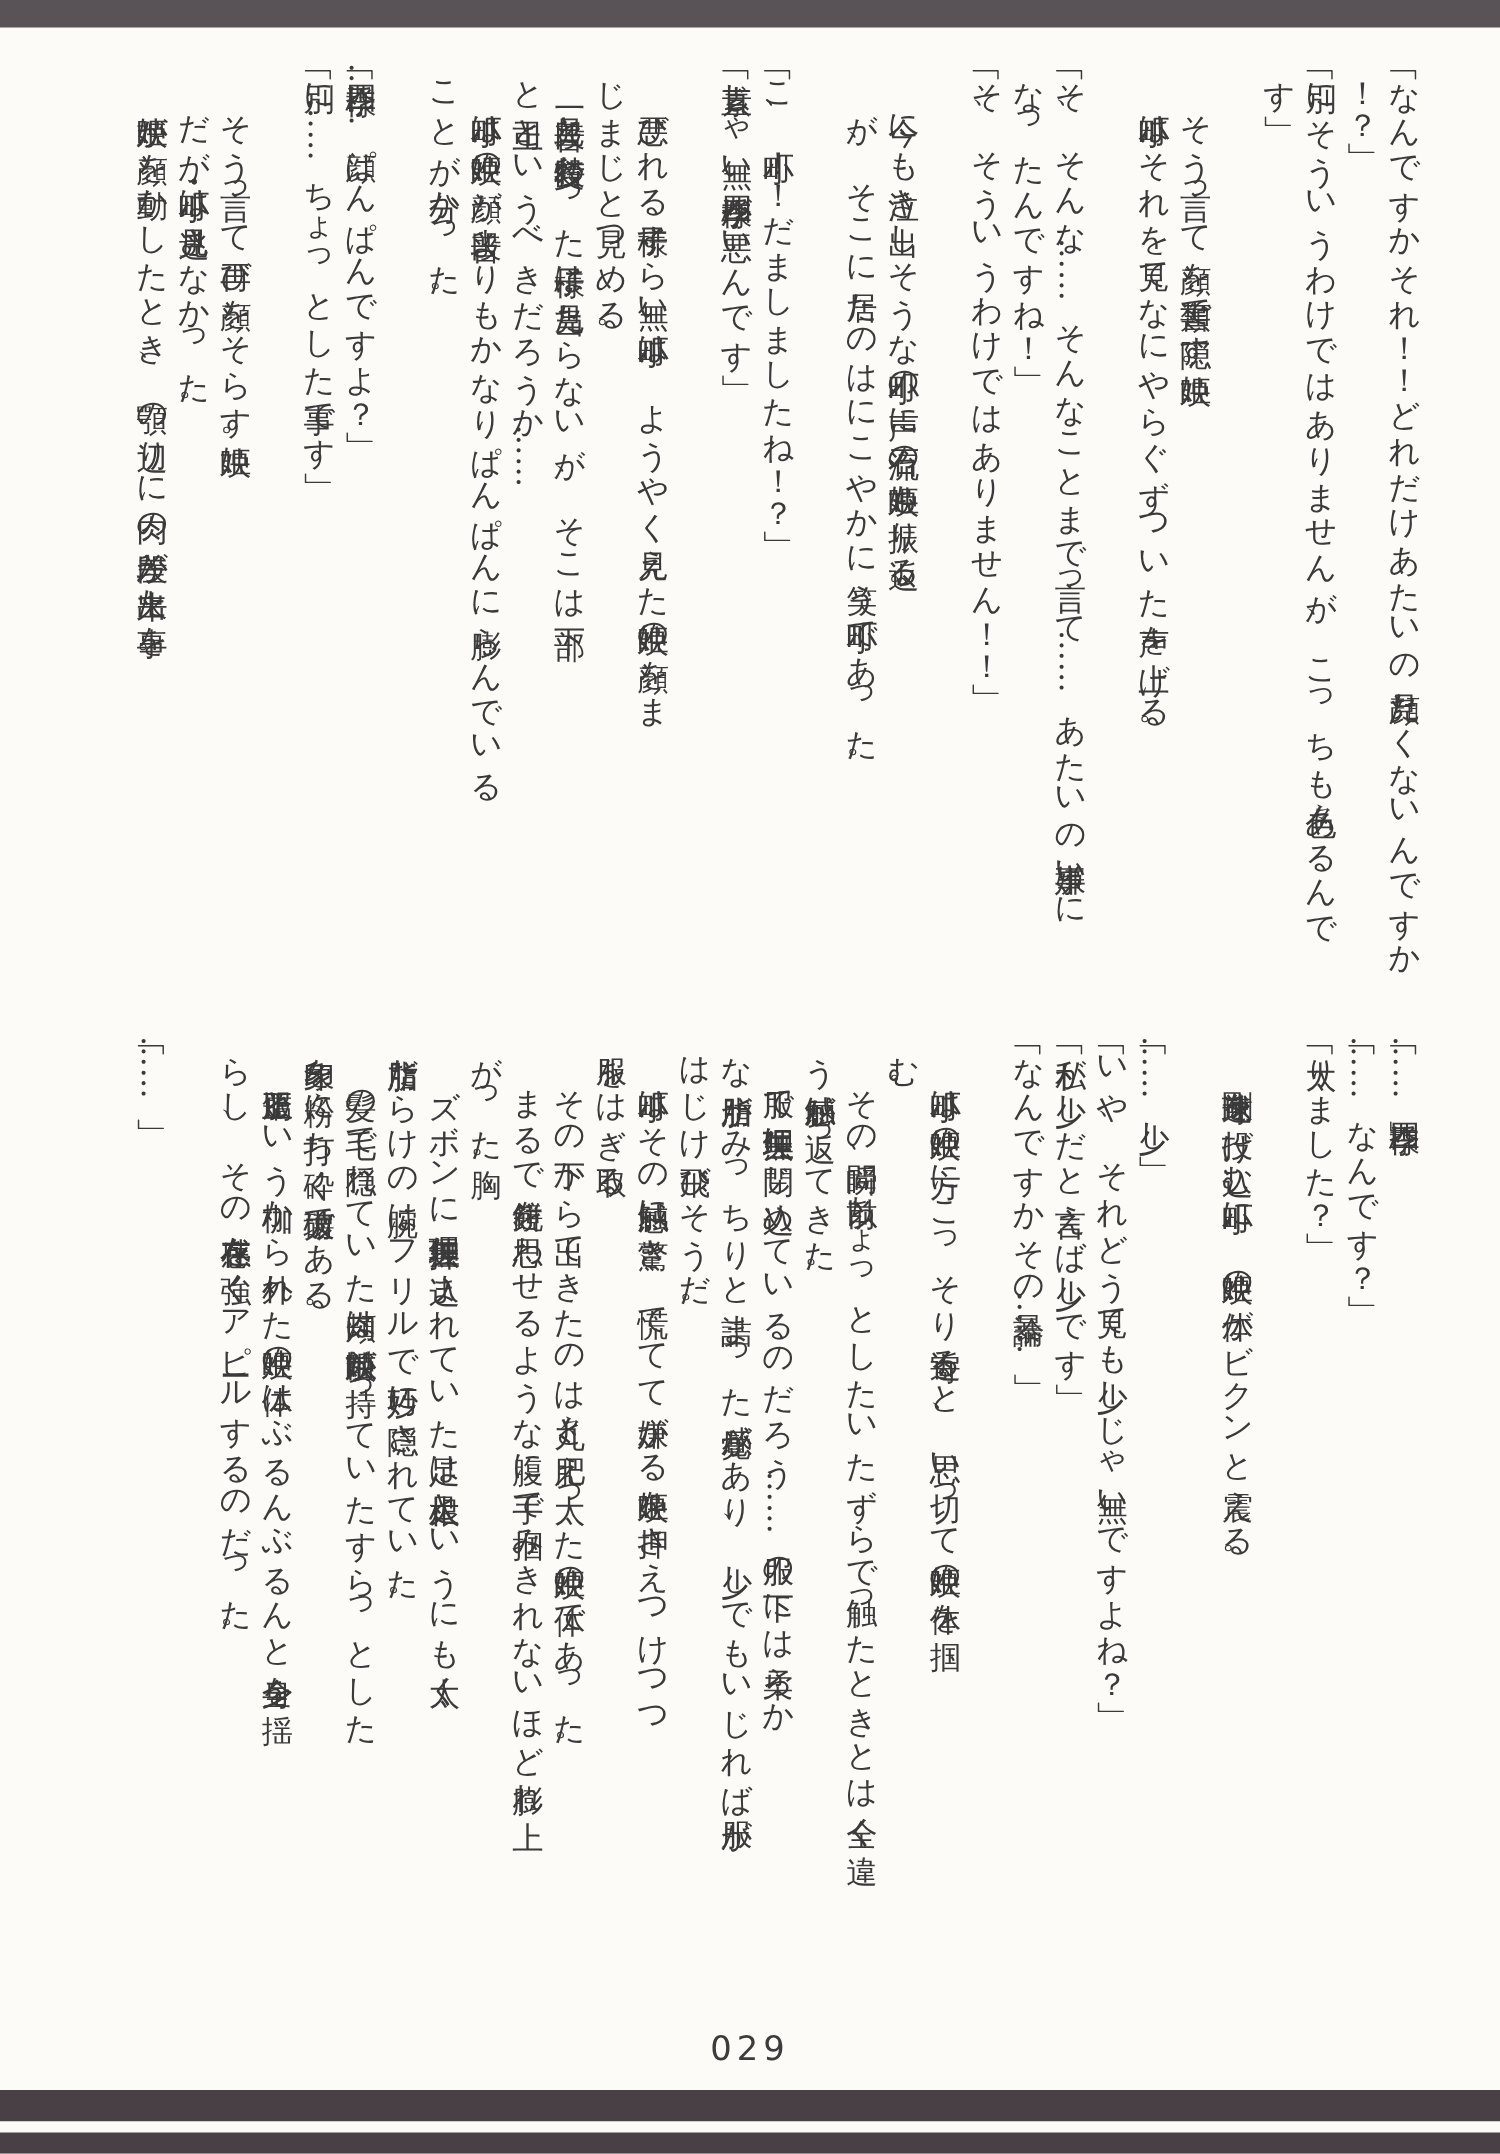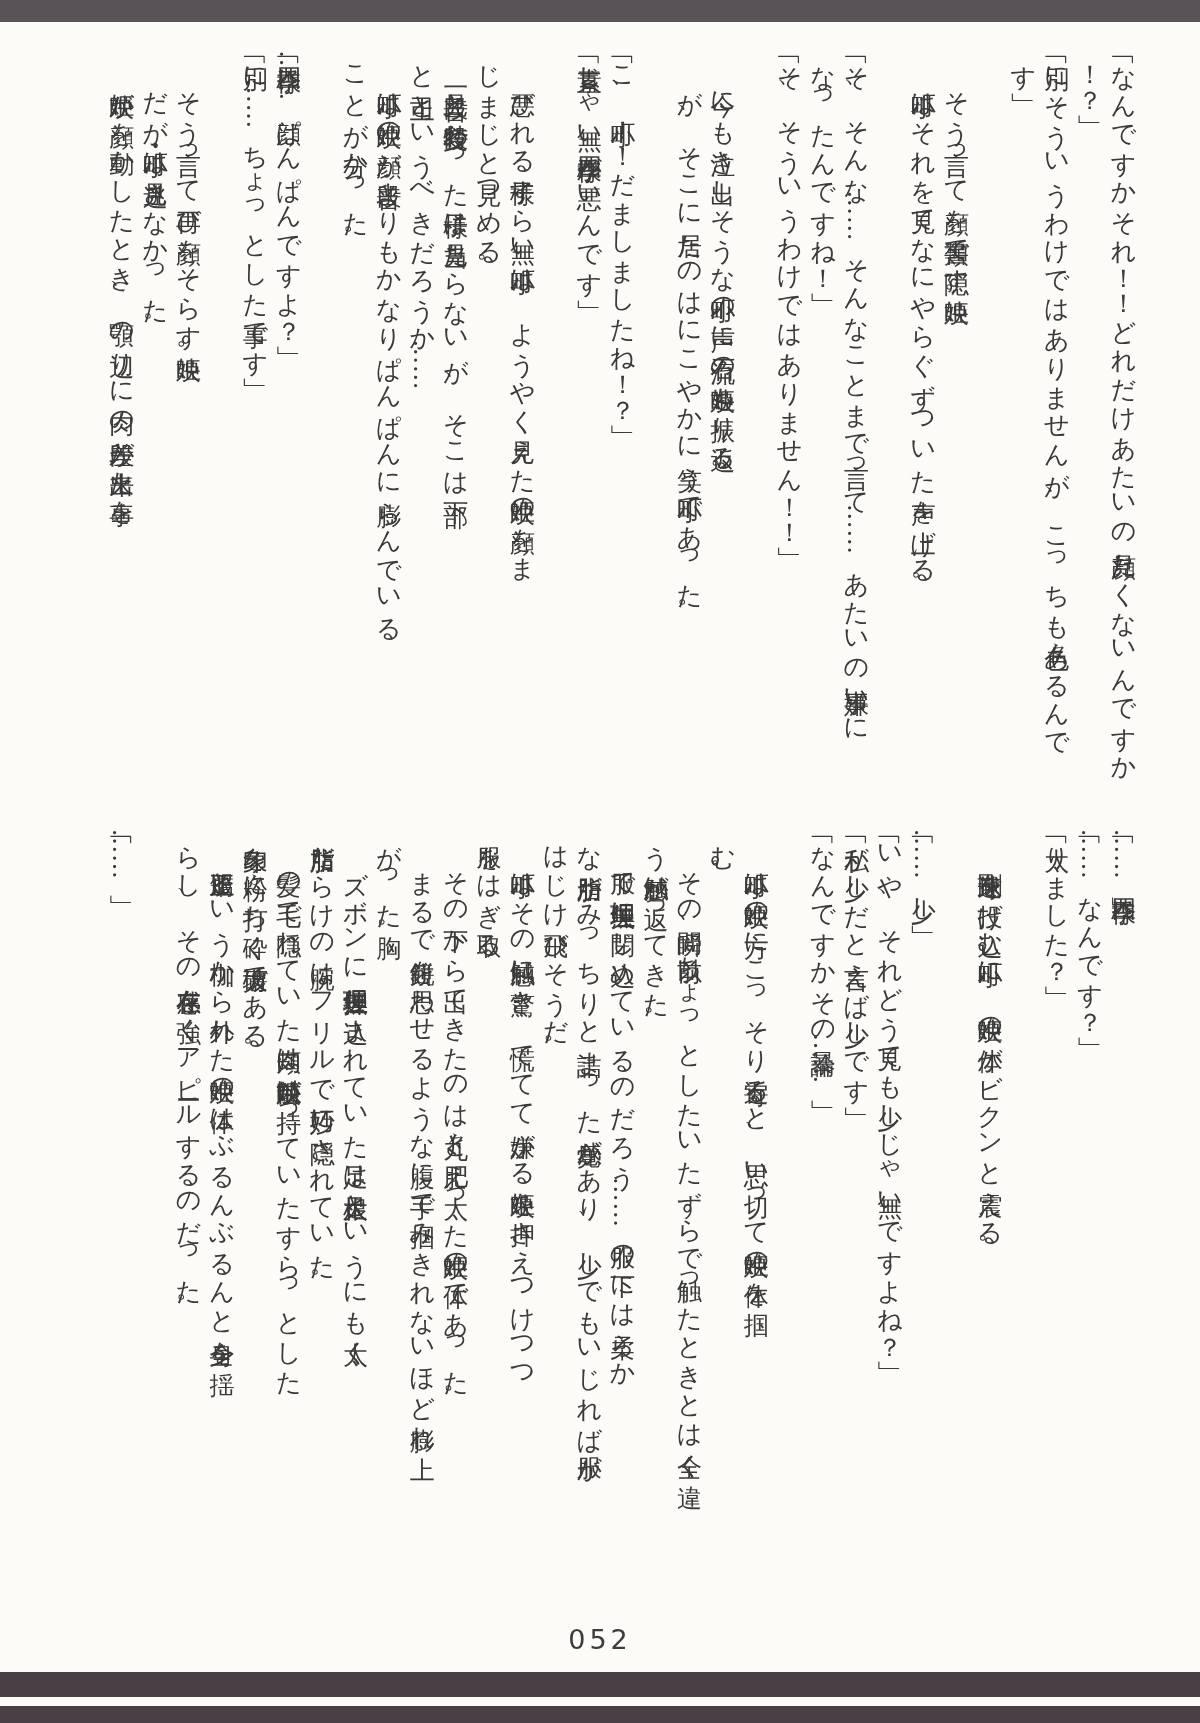--- a/index.html
+++ b/index.html
@@ -116,17 +116,17 @@
       <div class="col indent">ズボンに無理矢理押し込まれていた足は大根足というにも太く</div>
       <div class="col">脂肪だらけの腕はフリルで巧妙に隠されていた。</div>
       <div class="col indent">髪の毛で隠れていた頬肉は以前映姫が持っていたすらっとした</div>
       <div class="col">印象を粉々に打ち砕く破壊力である。</div>
       <div class="col indent">矯正服という枷から外れた映姫の体はぶるんぶるんと全身を揺</div>
       <div class="col">らし、その存在感を強くアピールするのだった。</div>
       <div class="col"></div>
       <div class="col">「……」</div>
     </div>
 
-  <div class="page-number">052</div>
+  <div class="page-number">029</div>
 
   <div class="bar bar-bottom-thick"></div>
   <div class="bar bar-bottom-edge"></div>
 </div>
 
 </body></html>

